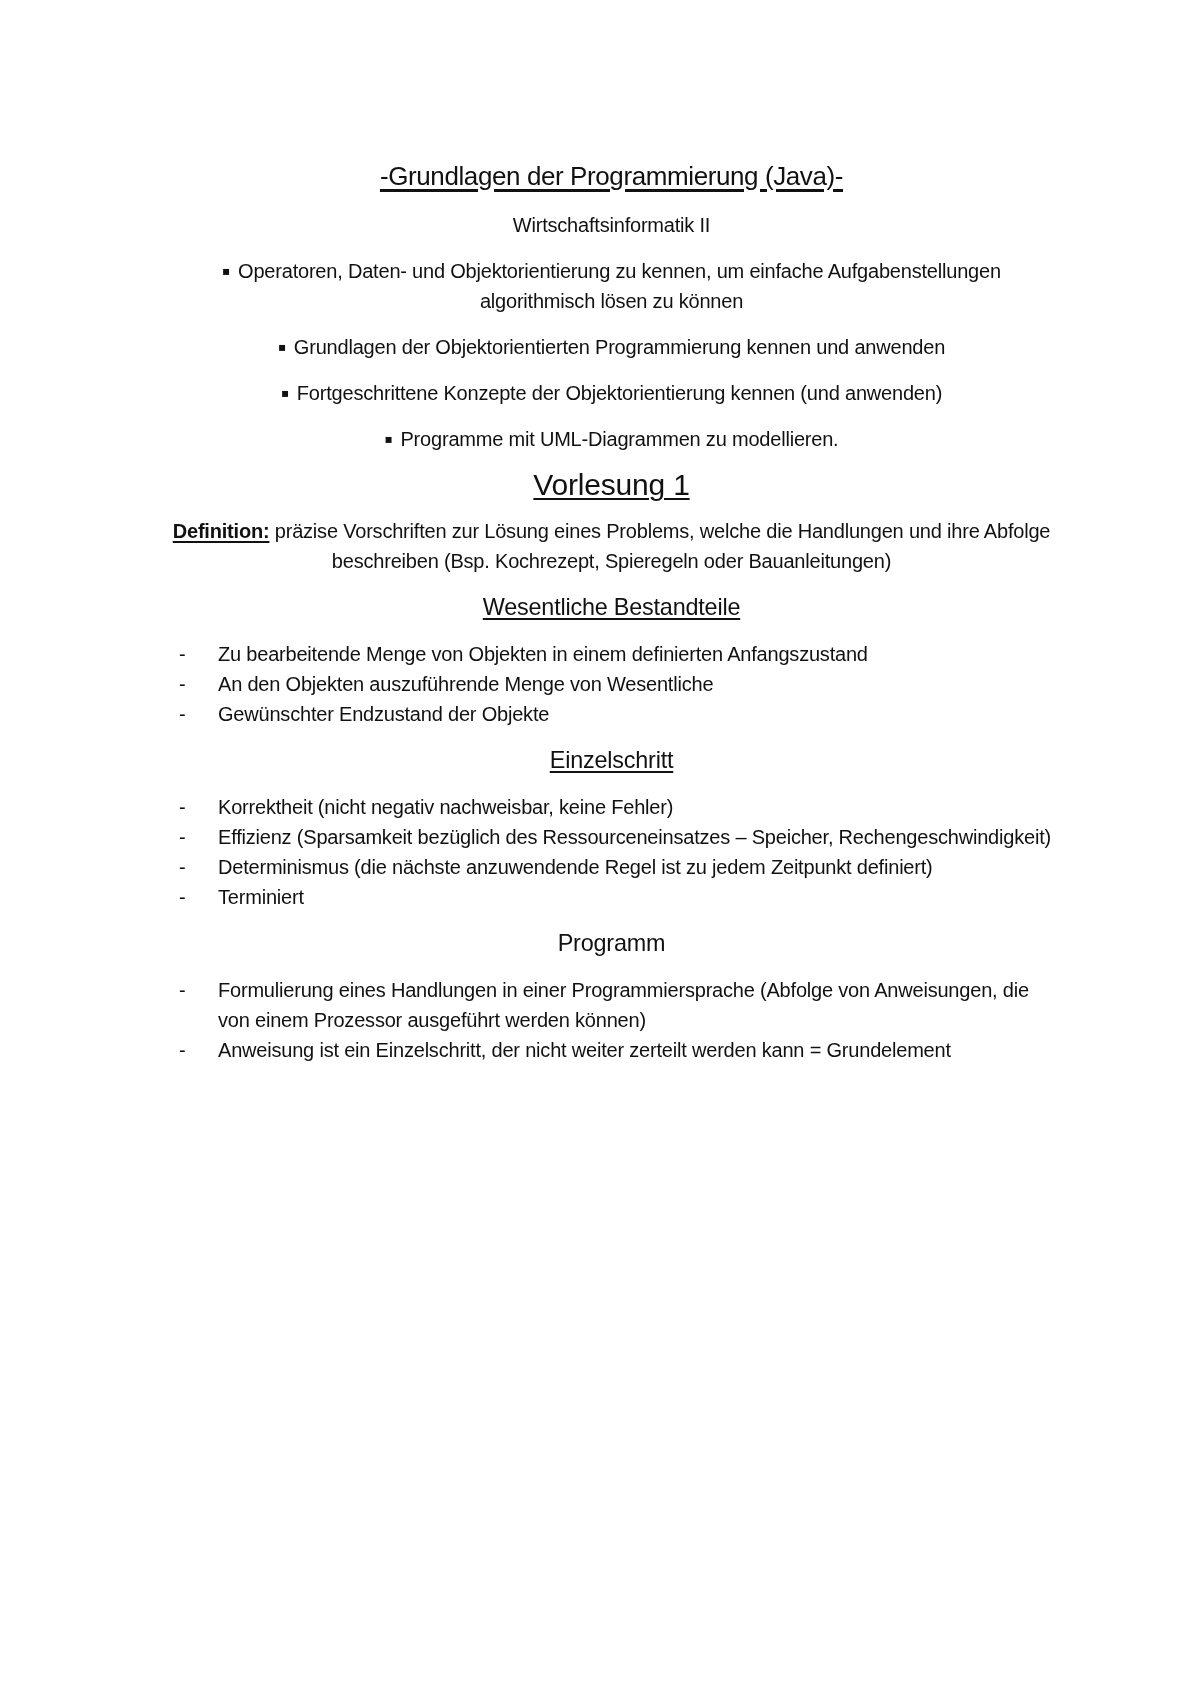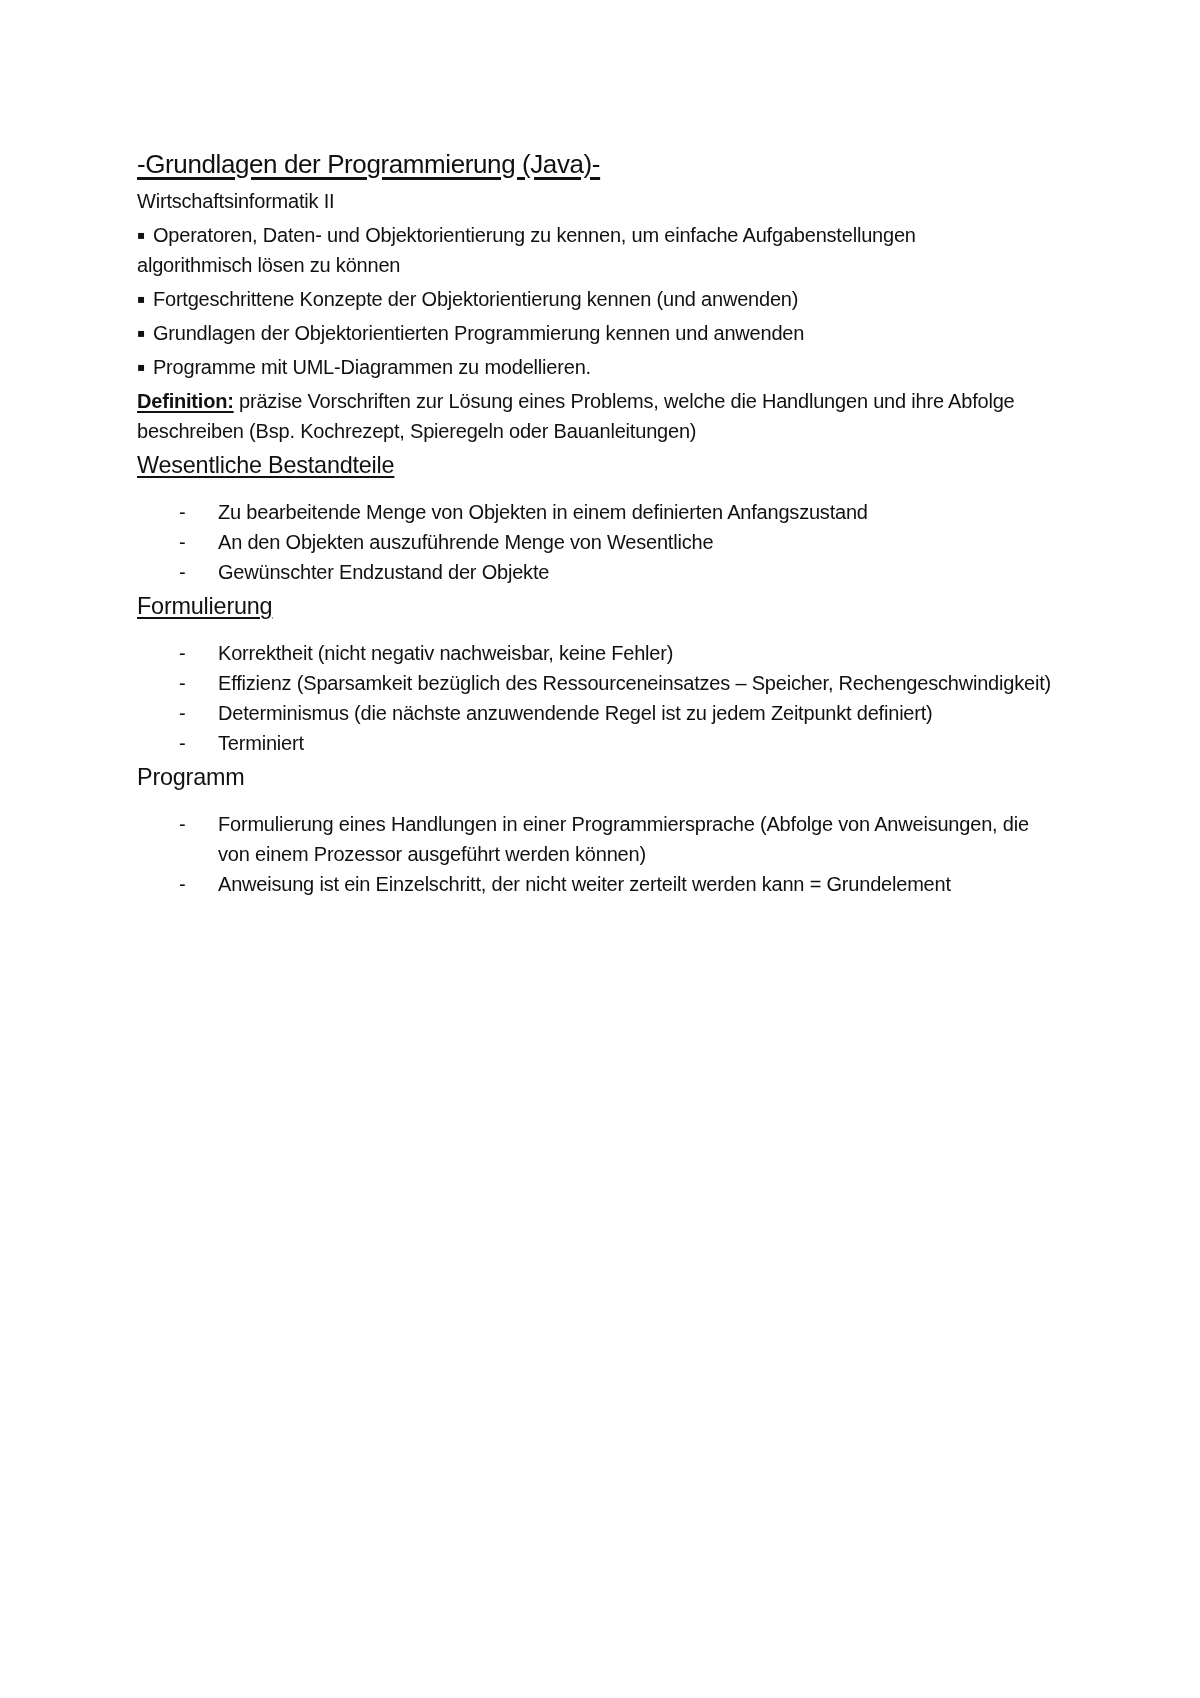--- a/index.html
+++ b/index.html
@@ -16,23 +16,24 @@
     color: #111111;
     font-family: "Liberation Sans", "DejaVu Sans", sans-serif;
     font-size: 20px;
     line-height: 30px;
     letter-spacing: -0.2px;
     box-sizing: border-box;
     padding: 142px 110px 0 133px;
     overflow: hidden;
   }
   .page p, .page h1, .page h2, .page h3 {
-    margin: 4px;
+    margin: 16px;
     padding: 0;
     font-weight: normal;
+    text-align: center;
   }
   .doc-title {
     font-size: 26px;
     line-height: 36px;
     font-weight: 700;
     letter-spacing: -0.4px;
     text-decoration: underline;
     text-decoration-thickness: 2.5px;
     text-underline-offset: 4px;
   }
@@ -91,24 +92,25 @@
 
 <div class="page">
 
   <h1 class="doc-title">-Grundlagen der Programmierung (Java)-</h1>
 
   <p class="subtitle">Wirtschaftsinformatik II</p>
 
 
   <p class="bullet-item"><span class="bullet-marker">▪</span><span class="pre-line">Operatoren, Daten- und Objektorientierung zu kennen, um einfache Aufgabenstellungen
 algorithmisch lösen zu können</span></p>
+  <p class="bullet-item"><span class="bullet-marker">▪</span><span class="pre-line">Grundlagen der Objektorientierten Programmierung kennen und anwenden</span></p>
   <p class="bullet-item"><span class="bullet-marker">▪</span><span class="pre-line">Fortgeschrittene Konzepte der Objektorientierung kennen (und anwenden)</span></p>
-  <p class="bullet-item"><span class="bullet-marker">▪</span><span class="pre-line">Grundlagen der Objektorientierten Programmierung kennen und anwenden</span></p>
   <p class="bullet-item"><span class="bullet-marker">▪</span><span class="pre-line">Programme mit UML-Diagrammen zu modellieren.</span></p>
 
+  <h2 class="heading-bold-underline mt-vorlesung">Vorlesung 1</h2>
 
 
   <p class="mt-definition"><span class="def-label">Definition:</span><span class="pre-line"> präzise Vorschriften zur Lösung eines Problems, welche die Handlungen und ihre Abfolge
 beschreiben (Bsp. Kochrezept, Spieregeln oder Bauanleitungen)</span></p>
 
   <h3 class="heading-underline mt-wesentliche">Wesentliche Bestandteile</h3>
 
   <div class="dash-list">
     <div class="dash-item">
         <span class="dash-marker">-</span>
@@ -117,21 +119,21 @@
     <div class="dash-item">
         <span class="dash-marker">-</span>
         <span class="dash-text">An den Objekten auszuführende Menge von Wesentliche</span>
       </div>
     <div class="dash-item">
         <span class="dash-marker">-</span>
         <span class="dash-text">Gewünschter Endzustand der Objekte</span>
       </div>
   </div>
 
-  <h3 class="heading-underline mt-eigenschaften">Formulierung</h3>
+  <h3 class="heading-underline mt-eigenschaften">Einzelschritt</h3>
 
   <div class="dash-list">
     <div class="dash-item">
         <span class="dash-marker">-</span>
         <span class="dash-text">Korrektheit (nicht negativ nachweisbar, keine Fehler)</span>
       </div>
     <div class="dash-item">
         <span class="dash-marker">-</span>
         <span class="dash-text">Effizienz (Sparsamkeit bezüglich des Ressourceneinsatzes – Speicher, Rechengeschwindigkeit)</span>
       </div>

